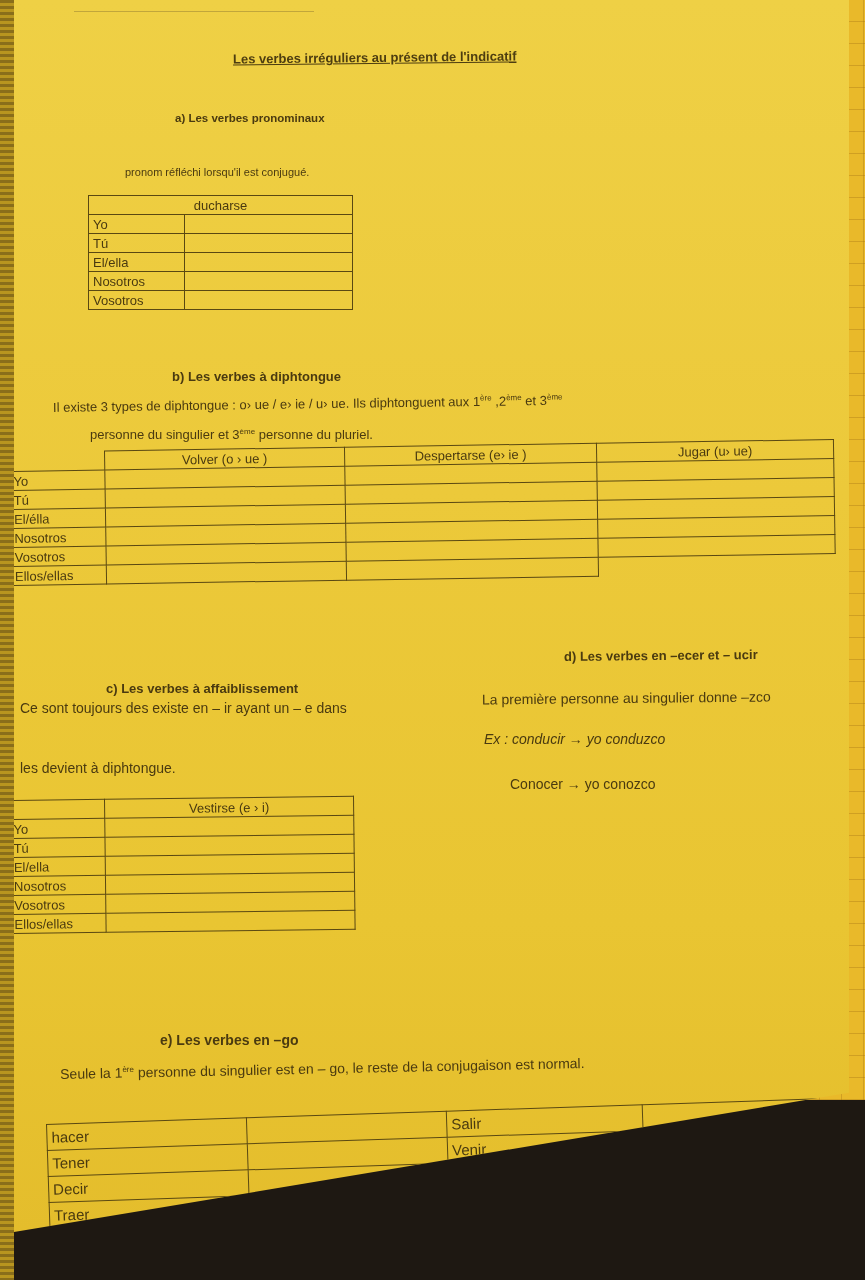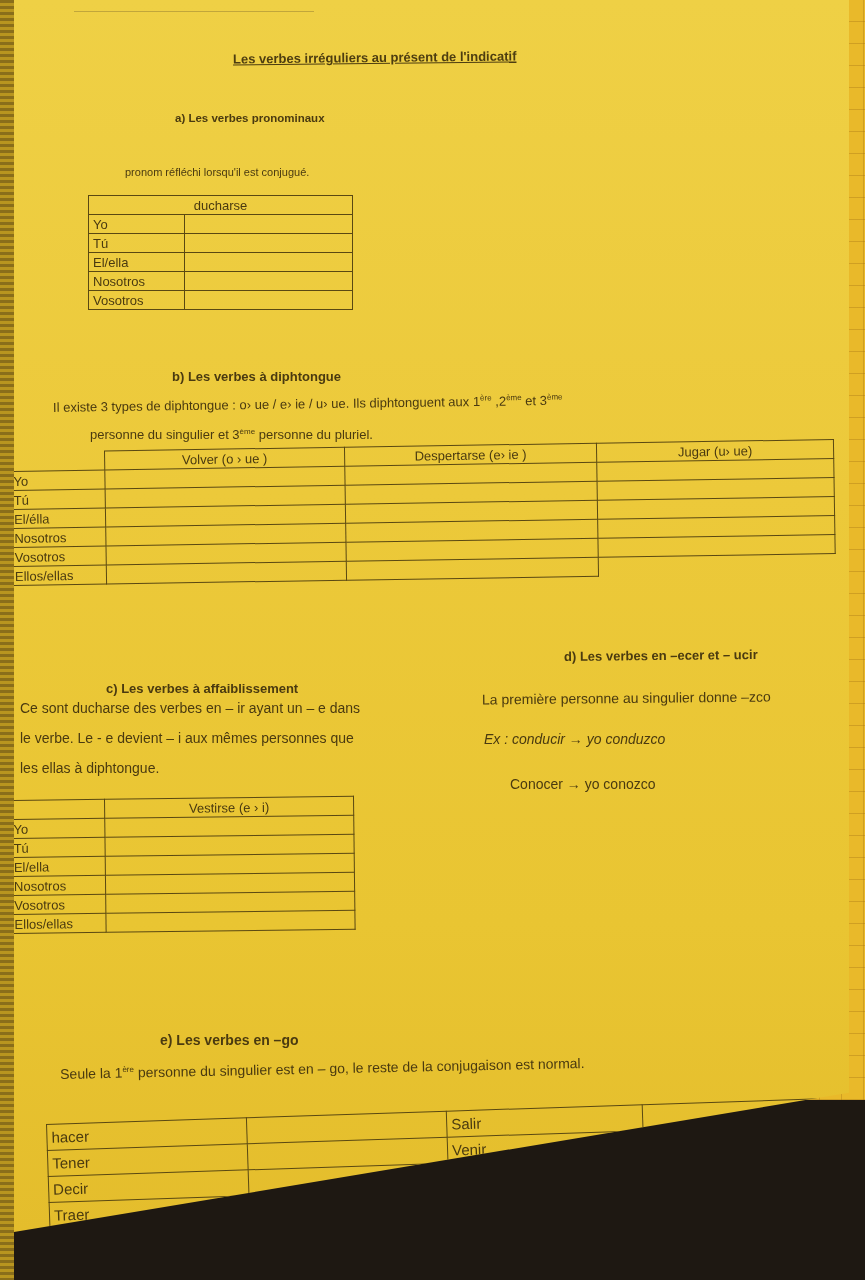--- a/index.html
+++ b/index.html
@@ -139,23 +139,22 @@
     <tr>
           <td>Ellos/ellas</td>
           <td></td>
           <td></td>
           <td style="border:none"></td>
         </tr>
   </tbody>
     </table>
 
   <div class="abs h" style="left:92px; top:681px;">c)   Les verbes à affaiblissement</div>
-  <div class="abs pl" style="left:6px; top:700px;">Ce sont ducharse des verbes en – ir ayant un – e dans</div>
-  <div class="abs pl" style="left:6px; top:730px;">le verbe. Le - e devient – i aux mêmes personnes que</div>
-  <div class="abs pl" style="left:6px; top:760px;">les ellas à diphtongue.</div>
+  <div class="abs pl" style="left:6px; top:700px;">Ce sont toujours des existe en – ir ayant un – e dans</div>
+  <div class="abs pl" style="left:6px; top:760px;">les devient à diphtongue.</div>
 
   <table style="left:-6px; top:800px; width:346px; transform:rotate(-0.7deg); transform-origin:left top;">
     <tbody>
         <tr>
       <th style="width:96px"></th>
       <th>Vestirse (e › i)</th>
     </tr>
     <tr>
           <td>Yo</td>
           <td></td>

